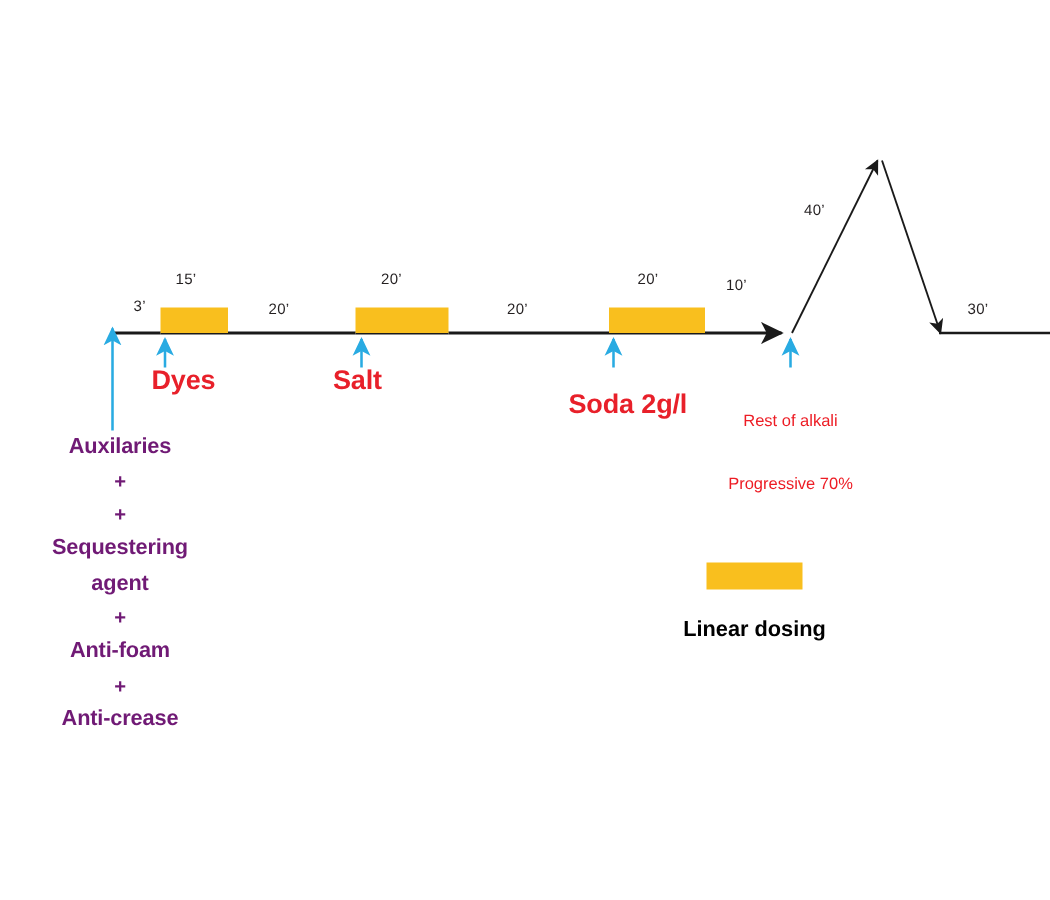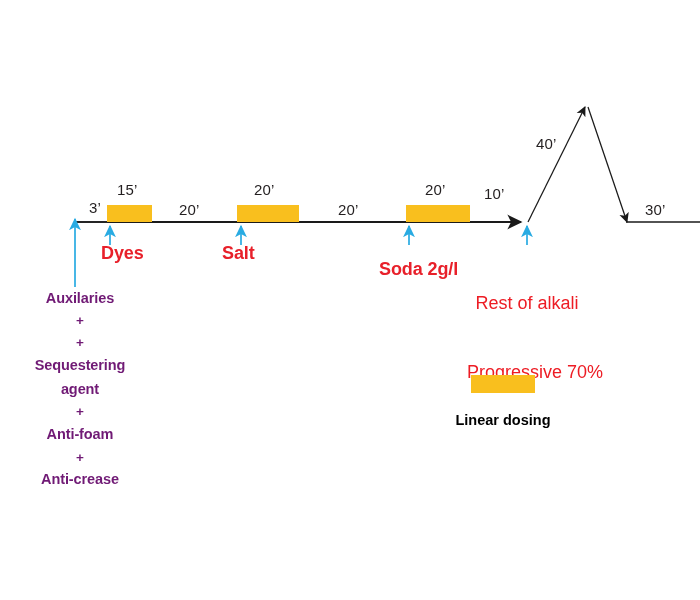--- a/index.html
+++ b/index.html
@@ -22,35 +22,35 @@
     width: 700px;
     height: 600px;
   }
   .lbl {
     position: absolute;
     white-space: pre;
     line-height: 1.08;
   }
   
   .time-label {
-    font-size: 15px;
+    font-size: 10px;
     color: #231f20;
     font-weight: 400;
     letter-spacing: 0.2px;
   }
   
   .chem-label {
     font-size: 18px;
     color: #e8202a;
     font-weight: bold;
     letter-spacing: -0.1px;
   }
   
   .note-label {
-    font-size: 18px;
+    font-size: 11px;
     color: #ed1c24;
     font-weight: 400;
     text-align: center;
     line-height: 1.28;
   }
   
   .temp-label {
     font-size: 17px;
     color: #e8202a;
     font-weight: bold;

